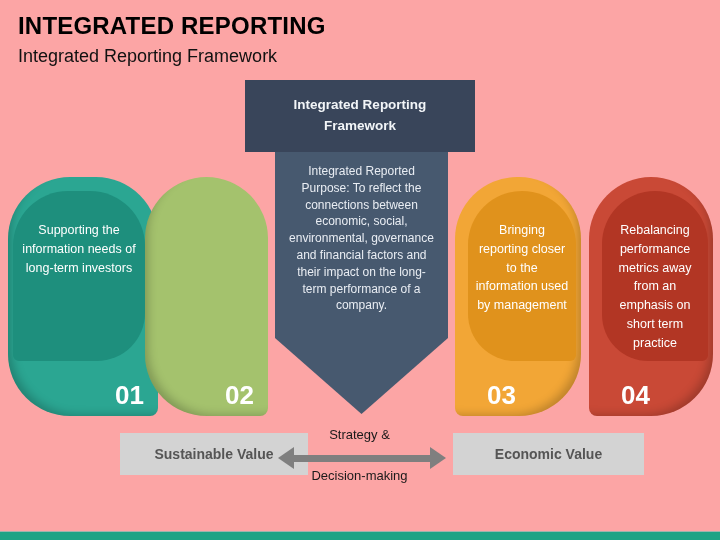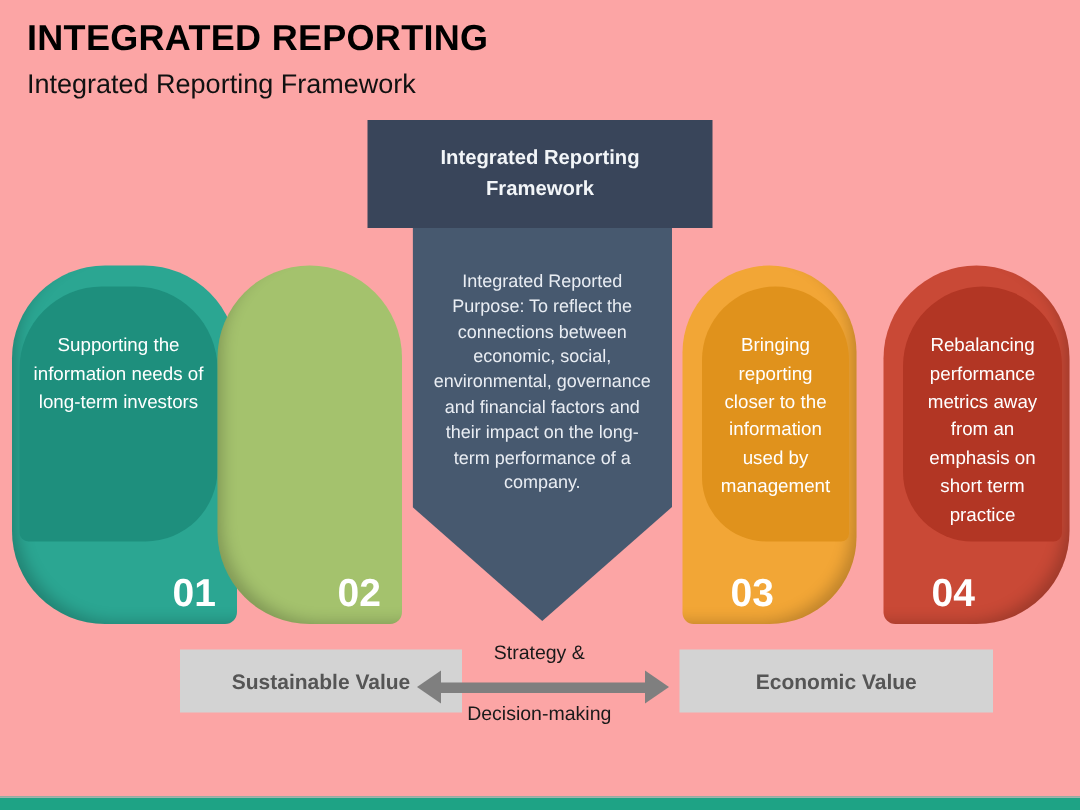--- a/index.html
+++ b/index.html
@@ -45,21 +45,21 @@
   }
   .down-arrow {
     position: absolute;
     left: 275px; top: 152px;
     width: 173px; height: 262px;
     background: var(--arrow-bg, #47596F);
     clip-path: polygon(0 0, 100% 0, 100% 71%, 50% 100%, 0 71%);
     text-align: center;
   }
   .down-arrow .purpose {
-    padding: 27px 13px 0;
+    padding: 11px 13px 0;
     color: #e9edf3;
     font-size: 12px;
     line-height: 1.4;
   }
   .pill {
     position: absolute;
     top: 177px;
     height: 239px;
     background: var(--outer);
   }
@@ -96,21 +96,21 @@
     height: 42px;
     background: var(--bar-bg, #D3D3D3);
     display: flex;
     align-items: center;
     justify-content: center;
     color: var(--bar-text, #555555);
     font-weight: bold;
     font-size: 14px;
   }
   #bar-left  { left: 80px;  width: 188px; margin-left: 40px; }
-  #bar-right { left: 453px; width: 209px; }
+  #bar-right { left: 453px; width: 191px; }
   .strategy-label, .decision-label {
     position: absolute;
     left: 282px; width: 155px;
     text-align: center;
     color: #1a1a1a;
     font-size: 13px;
   }
   .strategy-label { top: 427px; }
   .decision-label { top: 468px; }
   .dbl-arrow {
@@ -161,21 +161,21 @@
     <div class="pill-inner">
       <div class="pill-text">Supporting the information needs of long-term investors</div>
     </div>
     <div class="pill-number">01</div>
   </div>
 
   <div class="pill round-left" style="left: 145px; width: 123px; --outer: #A4C26D; --inner: #8DB04F;">
     <div class="pill-number">02</div>
   </div>
 
-  <div class="pill round-right" style="left: 455px; width: 116px; text-decoration: underline; --outer: #F2A636; --inner: #E0921C;">
+  <div class="pill round-right" style="left: 455px; width: 126px; text-decoration: underline; --outer: #F2A636; --inner: #E0921C;">
     <div class="pill-inner">
       <div class="pill-text">Bringing reporting closer to the information used by management</div>
     </div>
     <div class="pill-number">03</div>
   </div>
 
   <div class="pill round-right" style="left: 589px; width: 124px; --outer: #C94936; --inner: #B23624;">
     <div class="pill-inner">
       <div class="pill-text">Rebalancing performance metrics away from an emphasis on short term practice</div>
     </div>

